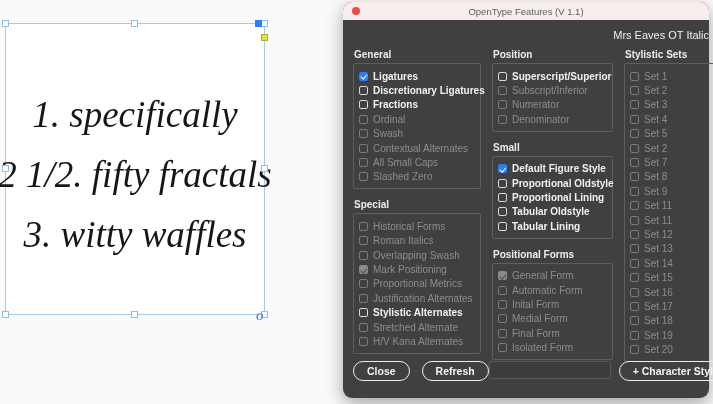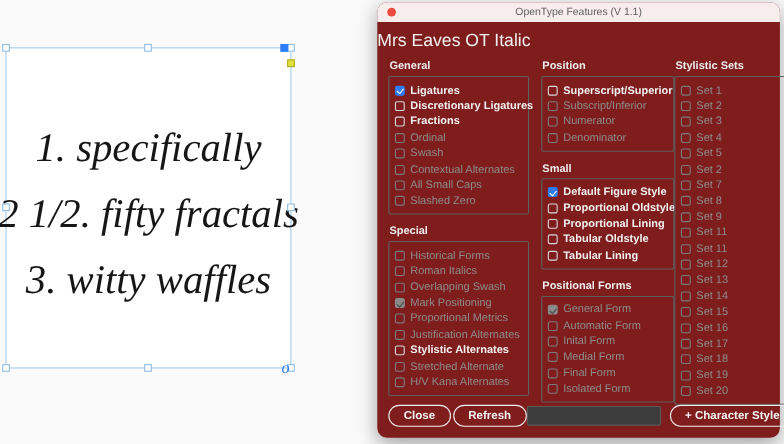--- a/index.html
+++ b/index.html
@@ -1,47 +1,47 @@
 <!DOCTYPE html>
 <html><head>
 <meta charset="utf-8">
 <style>
   * { margin:0; padding:0; box-sizing:border-box; }
   html,body { width:713px; height:404px; overflow:hidden; background:#fbfafa;
               font-family:"Liberation Sans", sans-serif; }
 
   
-  .text-frame { position:absolute; left:5px; top:43px; width:260px; height:292px;
+  .text-frame { position:absolute; left:5px; top:23px; width:260px; height:292px;
                 border:1px solid #a5cbe9; background:#fff; }
   .frame-text { position:absolute; inset:0; display:flex; flex-direction:column;
                 justify-content:center; align-items:center; padding-top:12px;
                 font-family:"Liberation Serif", serif; font-style:italic;
                 font-size:37px; line-height:60px; color:#161616; white-space:nowrap; }
   .handle { position:absolute; width:7px; height:7px; background:#fff;
             border:1px solid #8fbde4; }
   .handle.fill-blue { background:#2e7ef5; border-color:#2e7ef5; }
   .handle.fill-yellow { background:#e3e23c; border-color:#aeae2e; }
   .overflow-o { position:absolute; left:250px; bottom:-10px; color:#2e7ef5;
                 font:italic 15px "Liberation Serif", serif; }
 
   
   .dialog { position:absolute; left:343px; top:2px; width:366px; height:396px;
-            border-radius:9px; background:#7f1d1d;
+            border-radius:9px; background:#404040;
             box-shadow:0 6px 18px rgba(0,0,0,.35); }
   .titlebar { height:18px; background:#f7eded; border-radius:9px 9px 0 0;
               position:relative; display:flex; align-items:center; justify-content:center; }
   .titlebar .dot { position:absolute; left:9px; top:5px; width:8px; height:8px;
                    border-radius:50%; background:#ed4b40; }
   .titlebar .title { font-size:9.5px; color:#5d5d5d; }
-  .subtitle { text-align:left; color:#f0f0f0; font-size:16px; padding:9px 0 7px; }
+  .subtitle { text-align:right; color:#f0f0f0; font-size:11px; padding:9px 0 7px; }
 
   .cols { display:flex; padding:1px 8px 0 10px; }
   .col { flex:none; }
   .col0 { width:128px; margin-right:11px; }
-  .col1 { width:121px; }
+  .col1 { width:121px; margin-right:11px; }
   .col2 { width:105px; }
 
   .group { margin-bottom:10px; }
   .group-label { font-size:10px; font-weight:700; color:#ededed; margin:0 0 3px 1px;
                  white-space:nowrap; }
   .group-box { border:1px solid #5e5e5e; border-radius:2px; padding:5px 4px 4px 5px; }
 
   .row { display:flex; align-items:center; height:14.4px; }
   .cb { width:9px; height:9px; border-radius:2px; border:1px solid #d9d9d9;
         position:relative; flex:none; margin-right:5px; background:transparent; }
@@ -49,25 +49,25 @@
   .cb.checked { background:#2d7bf5; border-color:#2d7bf5; }
   .cb.checked::after { content:""; position:absolute; left:2.2px; top:0.6px;
         width:2.6px; height:4.6px; border:solid #fff; border-width:0 1.4px 1.4px 0;
         transform:rotate(40deg); }
   .row.disabled .cb.checked { background:#8a8a8a; border-color:#8a8a8a; }
   .row.disabled .cb.checked::after { border-color:#4c4c4c; }
   .lbl { font-size:10px; color:#f1f1f1; font-weight:600; white-space:nowrap; }
   .row.disabled .lbl { color:#8d8d8d; font-weight:400; }
 
   .footer { position:absolute; bottom:0; left:0; right:0; height:37px;
-            display:flex; align-items:center; padding:0 10px 4px 10px; }
+            display:flex; align-items:flex-start; padding:0 10px 4px 10px; }
   .pill { border:1.5px solid #eeeeee; border-radius:11px; background:transparent;
           color:#f3f3f3; font-size:10.5px; font-weight:600; padding:3px 13px;
           font-family:"Liberation Sans", sans-serif; white-space:nowrap; }
-  .pill + .pill { margin-left:2px; }
+  .pill + .pill { margin-left:12px; }
   .style-input { margin-left:auto; width:122px; height:18px; background:#3c3c3c;
                  border:1px solid #5a5a5a; border-radius:2px; color:#eee;
                  font-size:10px; padding:0 4px; margin-right:8px; }
 </style>
 </head>
 <body>
 
 <div class="text-frame">
   <div class="frame-text">
     <div>1. specifically</div>

